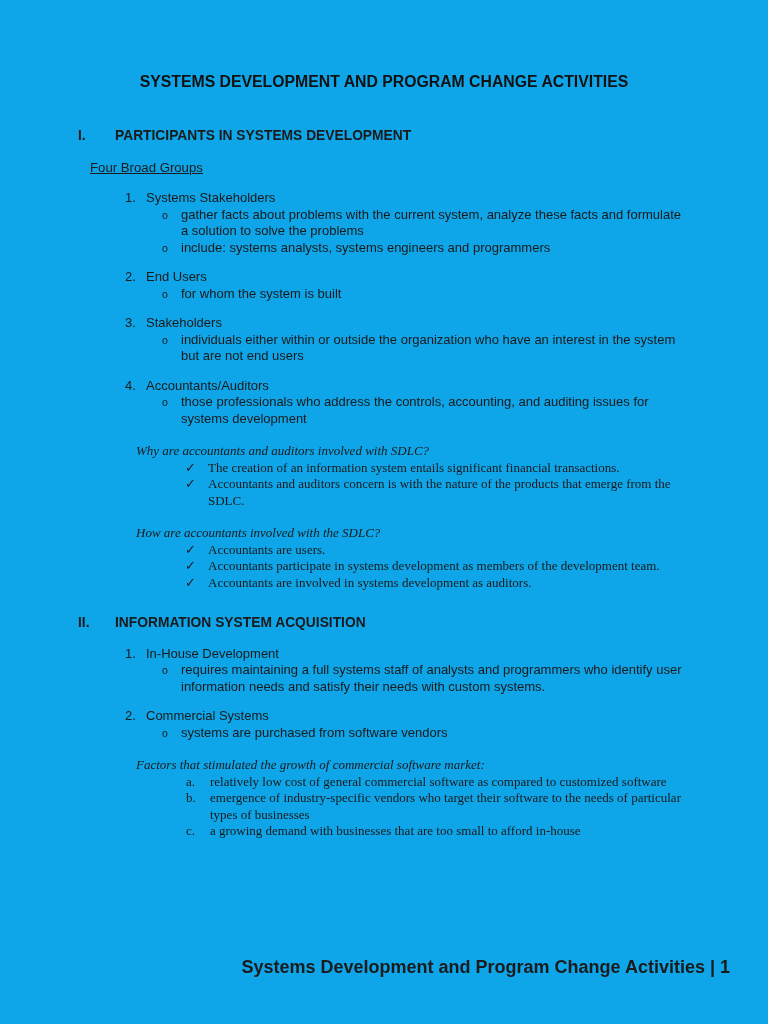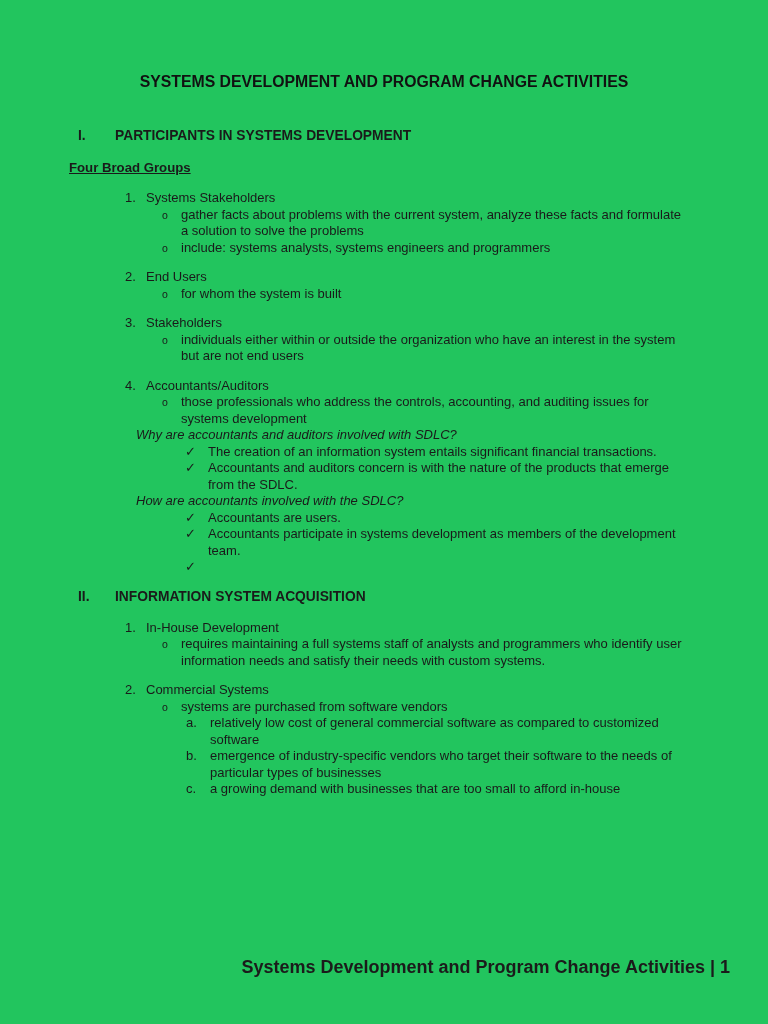--- a/index.html
+++ b/index.html
@@ -4,21 +4,21 @@
 <style>
   html, body {
     margin: 0;
     padding: 0;
     background: #ffffff;
   }
   .page {
     position: relative;
     width: 768px;
     height: 1024px;
-    background: #22c55e;
+    background: #0ea5e9;
     font-family: "Liberation Sans", "DejaVu Sans", sans-serif;
     font-size: 13px;
     line-height: 16.5px;
     color: #1a1a1a;
     overflow: hidden;
   }
   .title {
     margin: 0;
     padding-top: 72px;
     text-align: center;
@@ -29,22 +29,22 @@
   }
   .sec {
     display: flex;
     font-weight: 700;
     font-size: 13.8px;
     margin-left: 78px;
     margin-right: 70px;
   }
   .sec .num { flex: none; width: 37px; }
   .sub {
-    margin-left: 69px;
-    font-weight: 700;
+    margin-left: 90px;
+    font-weight: 400;
     font-size: 13.2px;
     text-decoration: underline;
   }
   .grp {
     margin-left: 125px;
     margin-right: 78px;
   }
   .grp-head { display: flex; }
   .grp-num { flex: none; width: 21px; }
   .b-row {
@@ -86,22 +86,22 @@
     position: absolute;
     right: 38px;
     bottom: 49px;
     font-weight: 700;
     font-size: 18px;
     color: #1b1b1b;
   }
   .mt13 { margin-top: 13px; }
   .mt14 { margin-top: 14px; }
   .mt15 { margin-top: 15px; }
-  .mt16 { margin-top: 0; }
-  .mt30 { margin-top: 30px; }
+  .mt16 { margin-top: 16px; font-family: Liberation Serif, serif; }
+  .mt30 { margin-top: 24px; }
   .mt37 { margin-top: 37px; }
 </style>
 </head>
 <body>
 
 <div class="page">
 
   <h1 class="title">SYSTEMS DEVELOPMENT AND PROGRAM CHANGE ACTIVITIES</h1>
 
   <div class="sec mt37">
@@ -176,20 +176,21 @@
     <div class="c-row">
       <span class="c-marker">✓</span>
       <span>Accountants are users.</span>
     </div>
     <div class="c-row">
       <span class="c-marker">✓</span>
       <span>Accountants participate in systems development as members of the development team.</span>
     </div>
     <div class="c-row">
       <span class="c-marker">✓</span>
+      <span>Accountants are involved in systems development as auditors.</span>
     </div>
   </div>
 
   <div class="sec mt30">
     <span class="num">II.</span>
     <span>INFORMATION SYSTEM ACQUISITION</span>
   </div>
 
   <div class="grp mt14">
     <div class="grp-head">
@@ -207,20 +208,21 @@
       <span class="grp-num">2.</span>
       <span>Commercial Systems</span>
     </div>
     <div class="b-row">
       <span class="b-marker">o</span>
       <span>systems are purchased from software vendors</span>
     </div>
   </div>
 
   <div class="qb mt16">
+    <div class="q">Factors that stimulated the growth of commercial software market:</div>
     <div class="f-row">
       <span class="f-marker">a.</span>
       <span>relatively low cost of general commercial software as compared to customized software</span>
     </div>
     <div class="f-row">
       <span class="f-marker">b.</span>
       <span>emergence of industry-specific vendors who target their software to the needs of particular types of businesses</span>
     </div>
     <div class="f-row">
       <span class="f-marker">c.</span>

